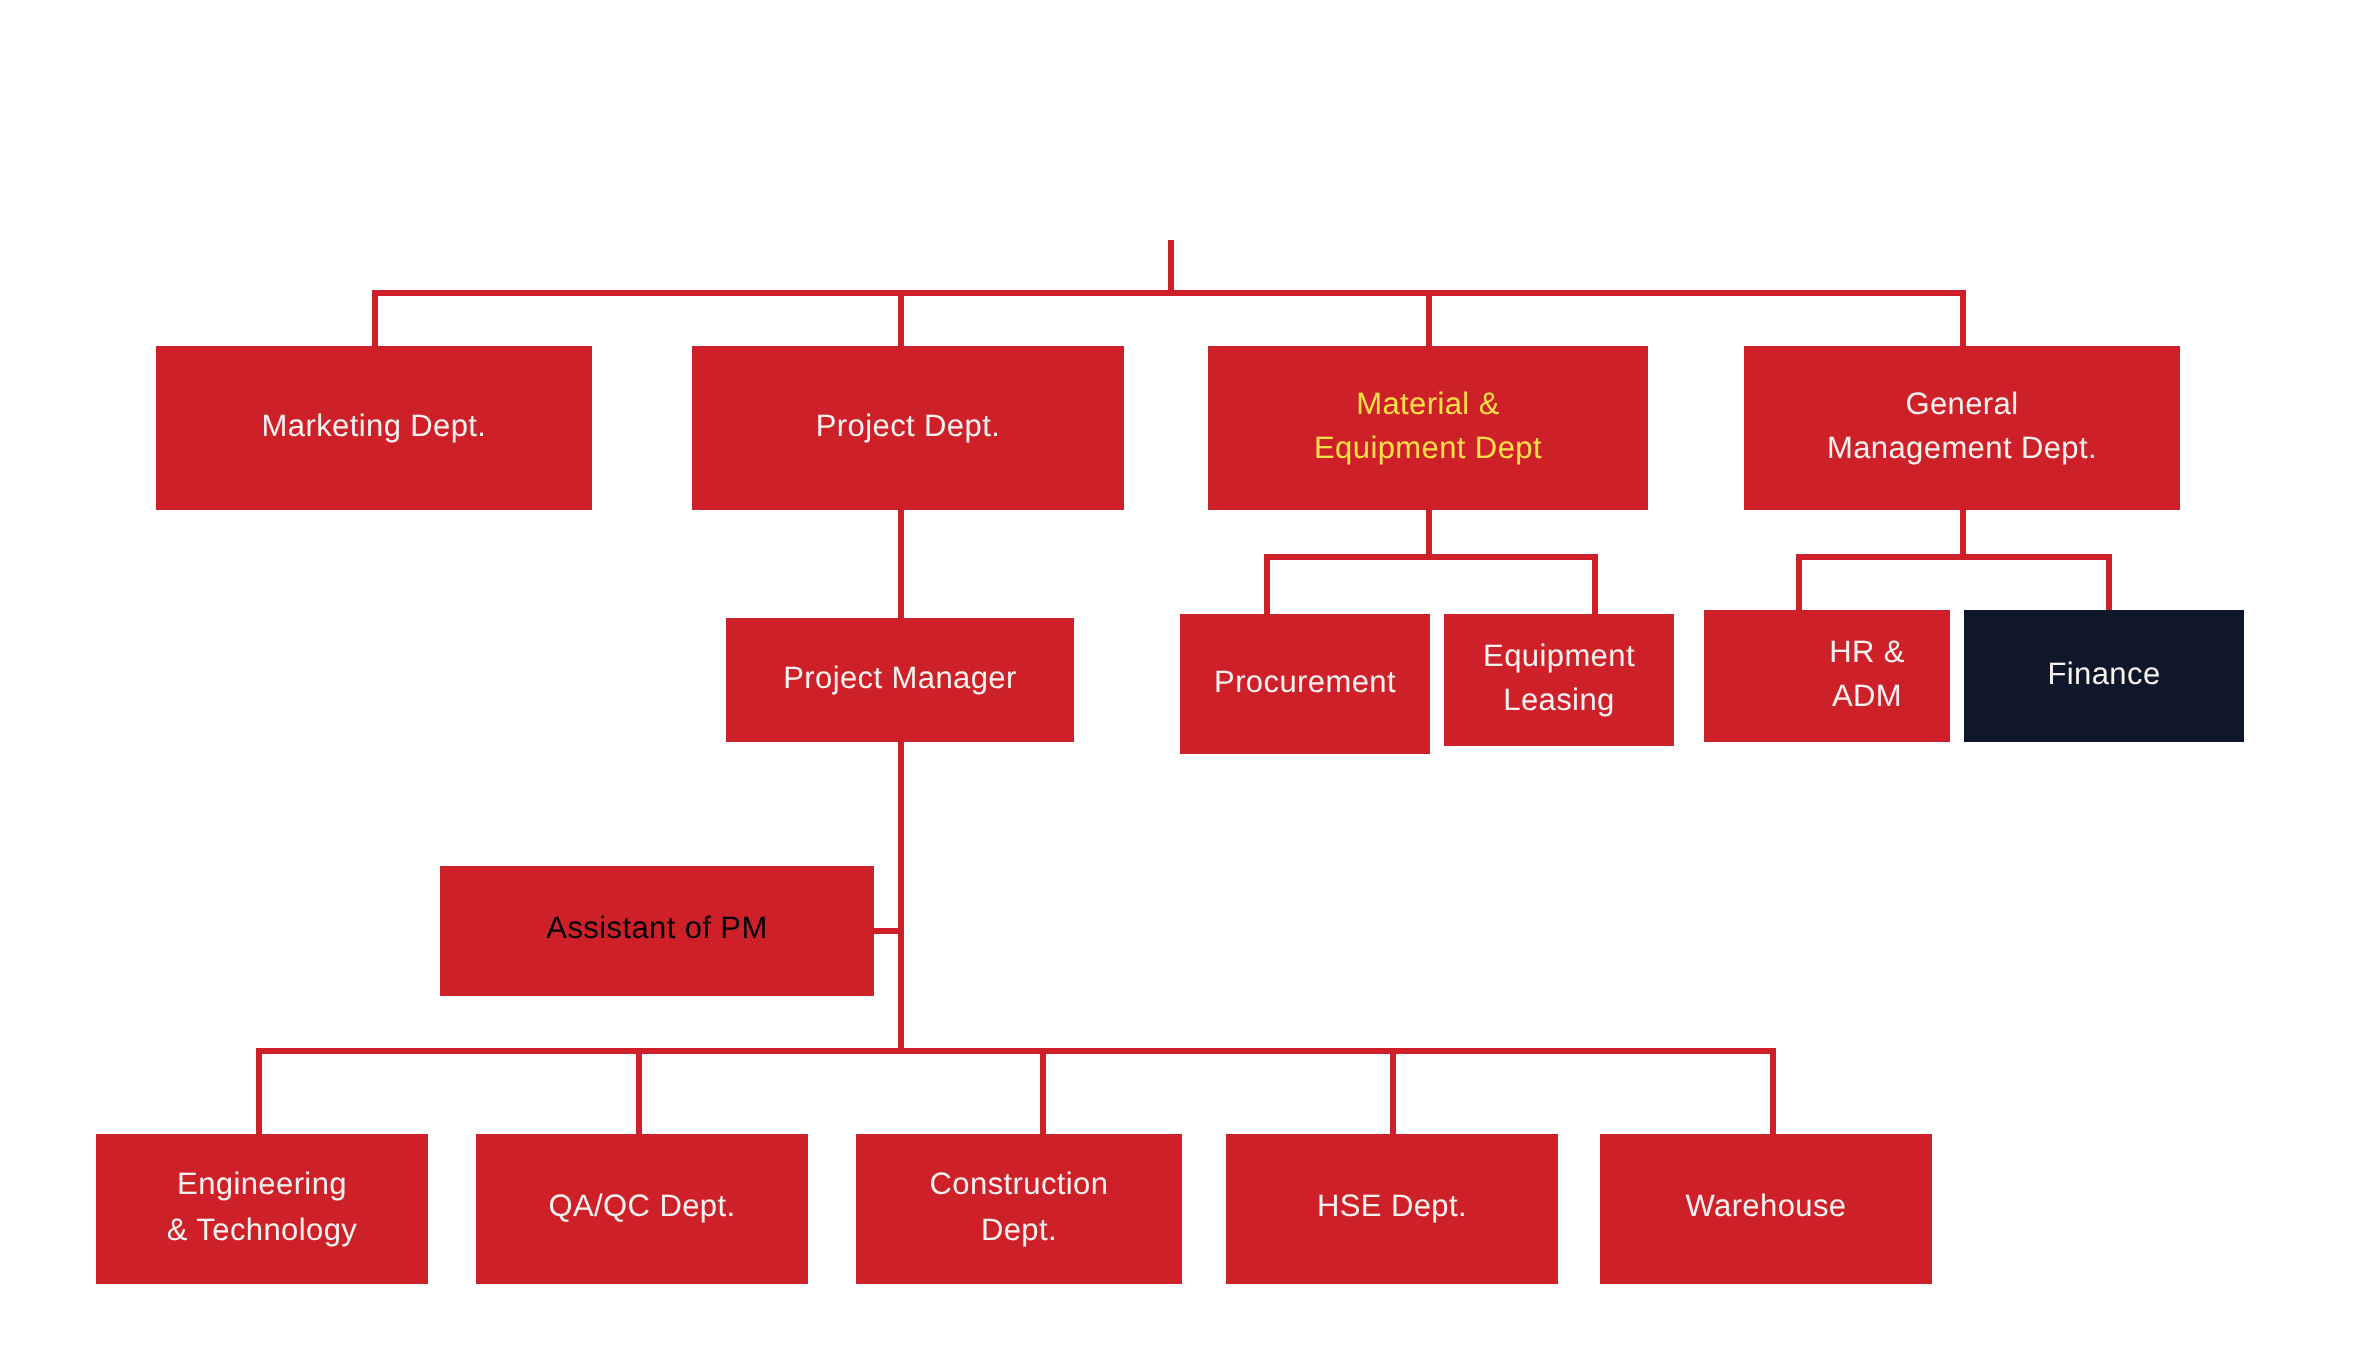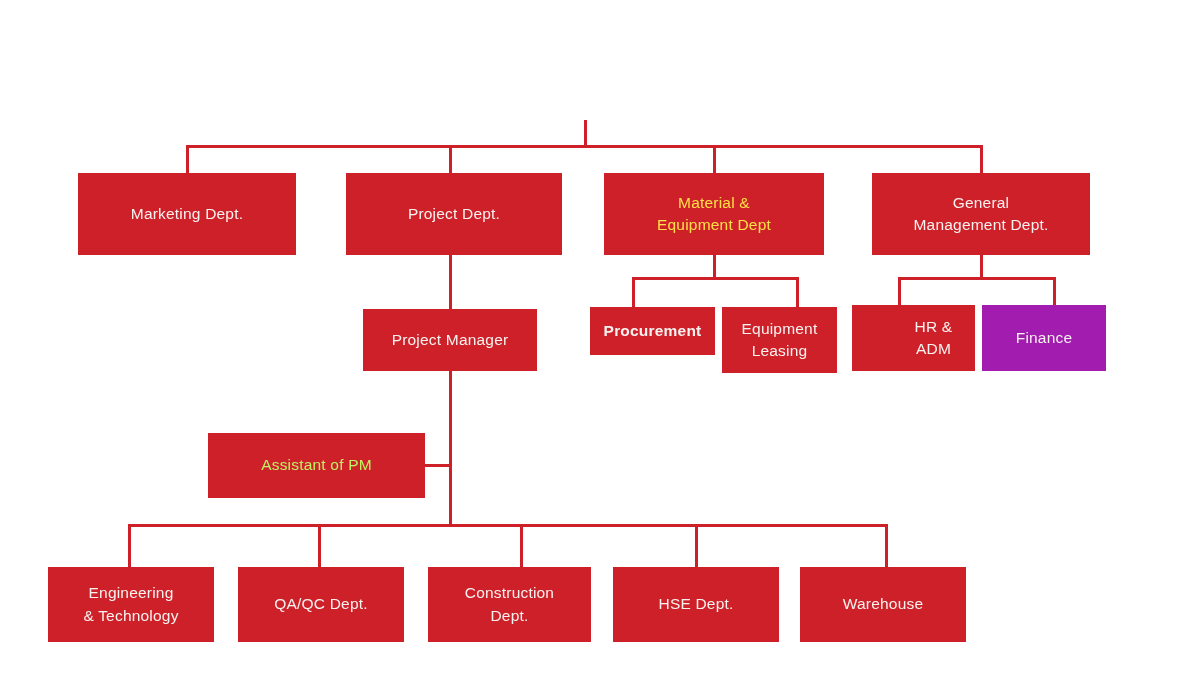--- a/index.html
+++ b/index.html
@@ -73,34 +73,34 @@
       <span class="label">Material &amp;
 Equipment Dept</span>
     </div>
     <div class="org-node" style="left: 872px; top: 173px; width: 218px; height: 82px; background: rgb(206, 32, 41); color: rgb(247, 242, 240);">
       <span class="label">General
 Management Dept.</span>
     </div>
     <div class="org-node" style="left: 363px; top: 309px; width: 174px; height: 62px; background: rgb(206, 32, 41); color: rgb(247, 242, 240);">
       <span class="label">Project Manager</span>
     </div>
-    <div class="org-node" style="left: 590px; top: 307px; width: 125px; height: 48px; background: rgb(206, 32, 41); color: rgb(247, 242, 240); font-weight: bold;">
+    <div class="org-node" style="left: 590px; top: 307px; width: 125px; height: 70px; background: rgb(206, 32, 41); color: rgb(247, 242, 240);">
       <span class="label">Procurement</span>
     </div>
     <div class="org-node" style="left: 722px; top: 307px; width: 115px; height: 66px; background: rgb(206, 32, 41); color: rgb(247, 242, 240);">
       <span class="label">Equipment
 Leasing</span>
     </div>
     <div class="org-node" style="left: 852px; top: 305px; width: 123px; height: 66px; background: rgb(206, 32, 41); color: rgb(247, 242, 240); padding-left: 40px;">
       <span class="label">HR &amp; ADM</span>
     </div>
-    <div class="org-node" style="left: 982px; top: 305px; width: 124px; height: 66px; background: #a21caf; color: rgb(247, 242, 240); text-align: right;">
+    <div class="org-node" style="left: 982px; top: 305px; width: 140px; height: 66px; background: #0f172a; color: rgb(247, 242, 240); text-align: right;">
       <span class="label">Finance</span>
     </div>
-    <div class="org-node" style="left: 208px; top: 433px; width: 217px; height: 65px; background: rgb(206, 32, 41); color: #bef264;">
+    <div class="org-node" style="left: 220px; top: 433px; width: 217px; height: 65px; background: rgb(206, 32, 41); color: #000000;">
       <span class="label">Assistant of PM</span>
     </div>
     <div class="org-node" style="left: 48px; top: 567px; width: 166px; height: 75px; background: rgb(206, 32, 41); color: rgb(247, 242, 240);">
       <span class="label">Engineering
 &amp; Technology</span>
     </div>
     <div class="org-node" style="left: 428px; top: 567px; width: 163px; height: 75px; background: rgb(206, 32, 41); color: rgb(247, 242, 240);">
       <span class="label">Construction
 Dept.</span>
     </div>

